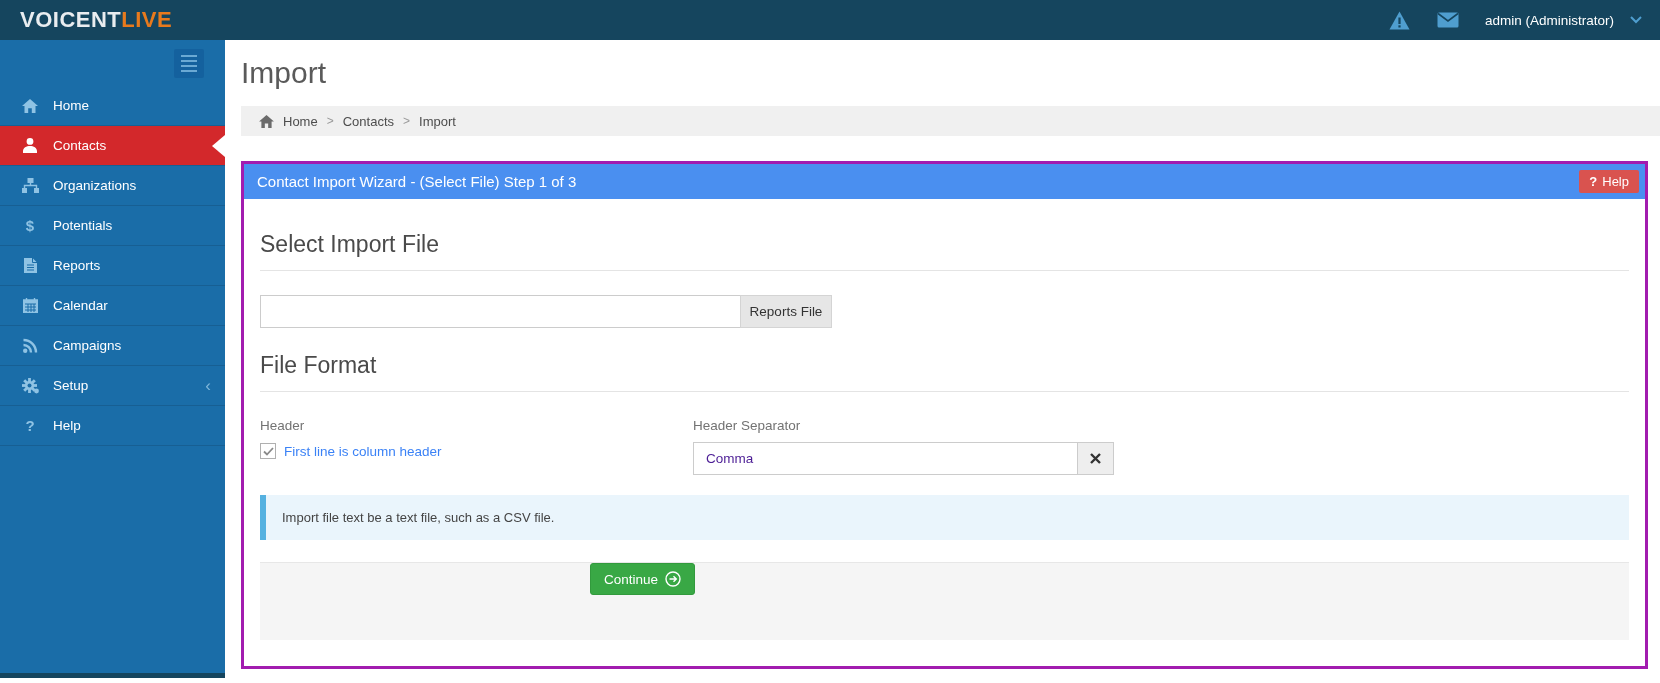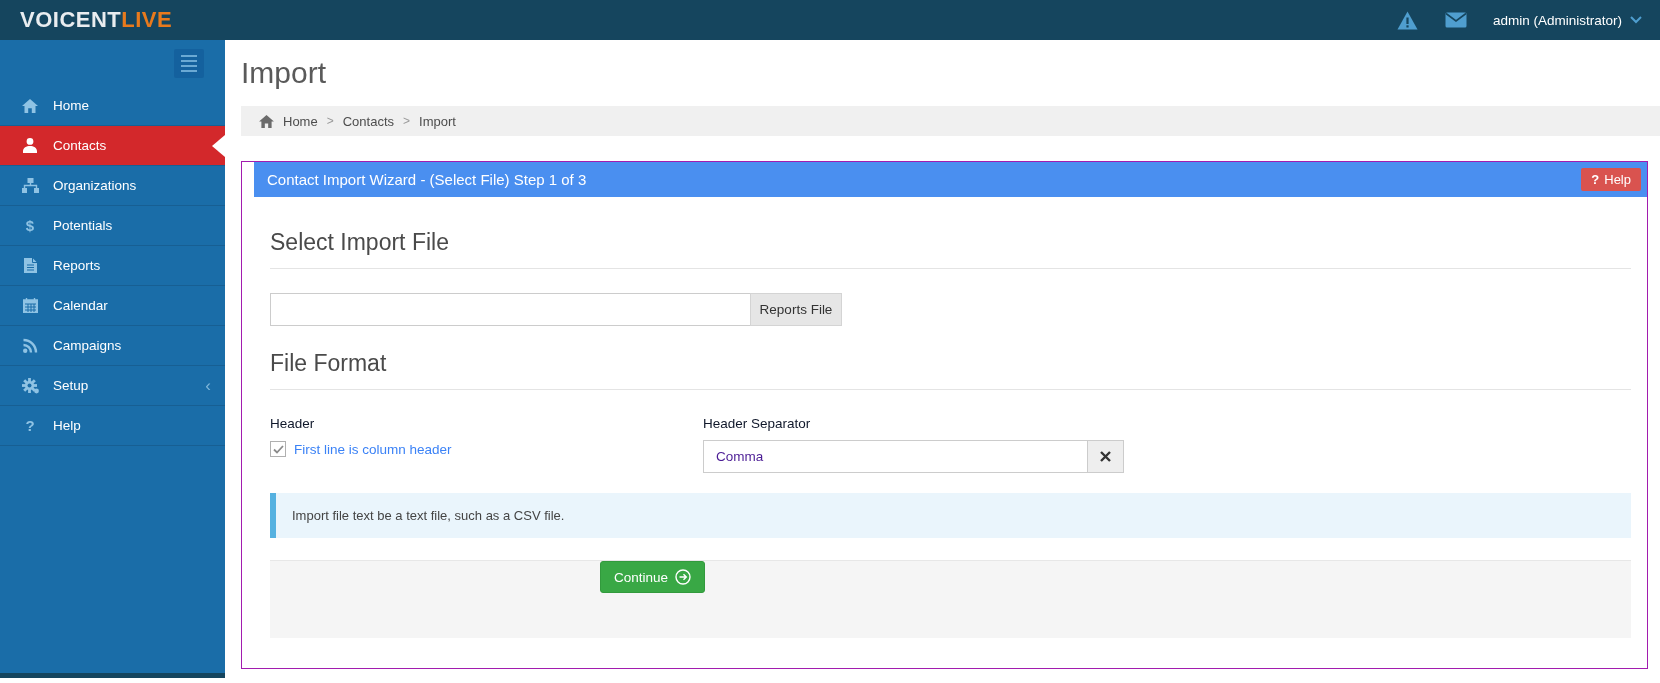--- a/index.html
+++ b/index.html
@@ -7,21 +7,21 @@
     font-family:"Liberation Sans", sans-serif; background:#fff; }
 
   
   .navbar { position:absolute; top:0; left:0; width:1660px; height:40px;
     background:#15455e; display:flex; align-items:center; justify-content:space-between;
     padding:0 18px 0 20px; z-index:30; }
   .logo { font-size:22px; font-weight:700; letter-spacing:.5px; color:#e9edf0; }
   .logo .accent { color:#e87a1d; }
   .nav-right { display:flex; align-items:center; gap:26px; }
   .nav-icon { width:22px; height:20px; display:flex; align-items:center; justify-content:center; cursor:pointer; }
-  .user-menu { display:flex; align-items:center; gap:8px; color:#fff; font-size:13.5px; cursor:pointer; }
+  .user-menu { display:flex; align-items:center; gap:16px; color:#fff; font-size:13.5px; cursor:pointer; }
 
   
   .sidebar { position:absolute; top:40px; left:0; width:225px; height:638px;
     background:#1a6da8; z-index:20; }
   .sidebar-footer { position:absolute; left:0; bottom:0; width:225px; height:5px; background:#15455e; }
   .hamburger-row { height:46px; display:flex; justify-content:flex-end; align-items:center; padding-right:21px; }
   .hamburger { width:30px; height:29px; background:#14619e; border-radius:2px;
     display:flex; flex-direction:column; justify-content:center; gap:3px; align-items:center; cursor:pointer; }
   .hamburger span { display:block; width:16px; height:2px; background:#6aa9d4; }
   .menu-item { position:relative; height:40px; display:flex; align-items:center;
@@ -39,41 +39,41 @@
   
   .main { position:absolute; top:40px; left:225px; width:1435px; height:462px; background:#fff; }
   .page-title { margin:16px 0 0 16px; font-size:30px; font-weight:300; color:#5a5a5a; }
   .breadcrumb { margin-top:16px; margin-left:16px; height:30px; background:#f0f0f0;
     display:flex; align-items:center; padding-left:18px; font-size:13px; color:#4d4d4d; gap:9px; }
   .breadcrumb svg { fill:#6b6b6b; }
   .crumb { cursor:pointer; }
   .crumb-sep { color:#9a9a9a; font-size:12px; }
 
   
-  .panel { margin:25px 12px 0 16px; border:1px solid #a21caf; background:#fff; height:508px;padding-left:12px; }
+  .panel { margin:25px 12px 0 16px; border:3px solid #a21caf; background:#fff; height:508px; }
   .panel-heading { height:35px; background:#4a8ff0; display:flex; align-items:center;
     justify-content:space-between; padding:0 6px 0 13px; }
   .panel-title { color:#fff; font-size:15px; }
   .help-btn { background:#d9534f; color:#fff; font-size:13px; border:none; border-radius:2px;
     padding:4px 10px; cursor:pointer; display:flex; align-items:center; gap:5px; }
   .help-btn b { font-weight:700; }
   .panel-body { padding:8px 16px 8px 16px; }
 
   .section-heading { margin-top:24px; font-size:23px; font-weight:300; color:#4a4a4a;
     padding-bottom:12px; border-bottom:1px solid #e4e4e4; }
 
   .file-group { margin-top:24px; display:flex; width:572px; height:33px; }
   .file-input { flex:1; border:1px solid #cccccc; border-right:none; padding:0 10px;
     font-size:13.5px; color:#555; outline:none; font-family:"Liberation Sans",sans-serif; }
   .select-file-btn { width:92px; background:#e6e6e6; border:1px solid #d4d4d4; color:#333;
     font-size:13.5px; cursor:pointer; font-family:"Liberation Sans",sans-serif; }
 
   .format-row { margin-top:26px; display:flex; }
   .col-left { width:433px; }
-  .field-label { font-size:13.5px; color:#0f172a; }
+  .field-label { font-size:13.5px; color:#737373; }
   .check-row { margin-top:10px; display:flex; align-items:center; gap:8px; cursor:pointer; }
   .checkbox { width:16px; height:16px; background:#fff; border:1px solid #b0b0b0;
     display:flex; align-items:center; justify-content:center; }
   .check-label { font-size:13.5px; color:#3b82f6; }
   .sep-group { margin-top:9px; display:flex; width:421px; height:33px; }
   .sep-input { flex:1; border:1px solid #cccccc; padding:0 12px; font-size:13.5px; color:#4c1d95;
     outline:none; font-family:"Liberation Sans",sans-serif; }
   .clear-btn { width:36px; background:#eeeeee; border:1px solid #cccccc; border-left:none;
     display:flex; align-items:center; justify-content:center; cursor:pointer; }
 

